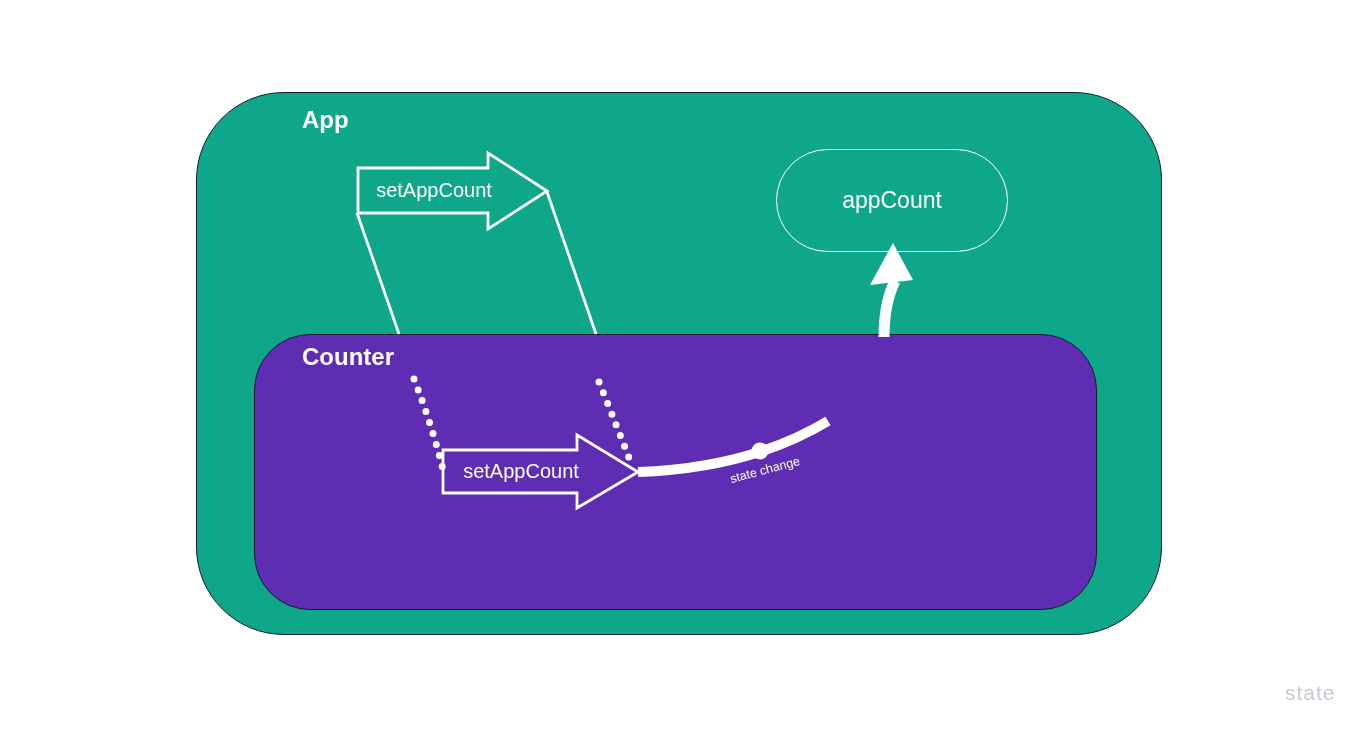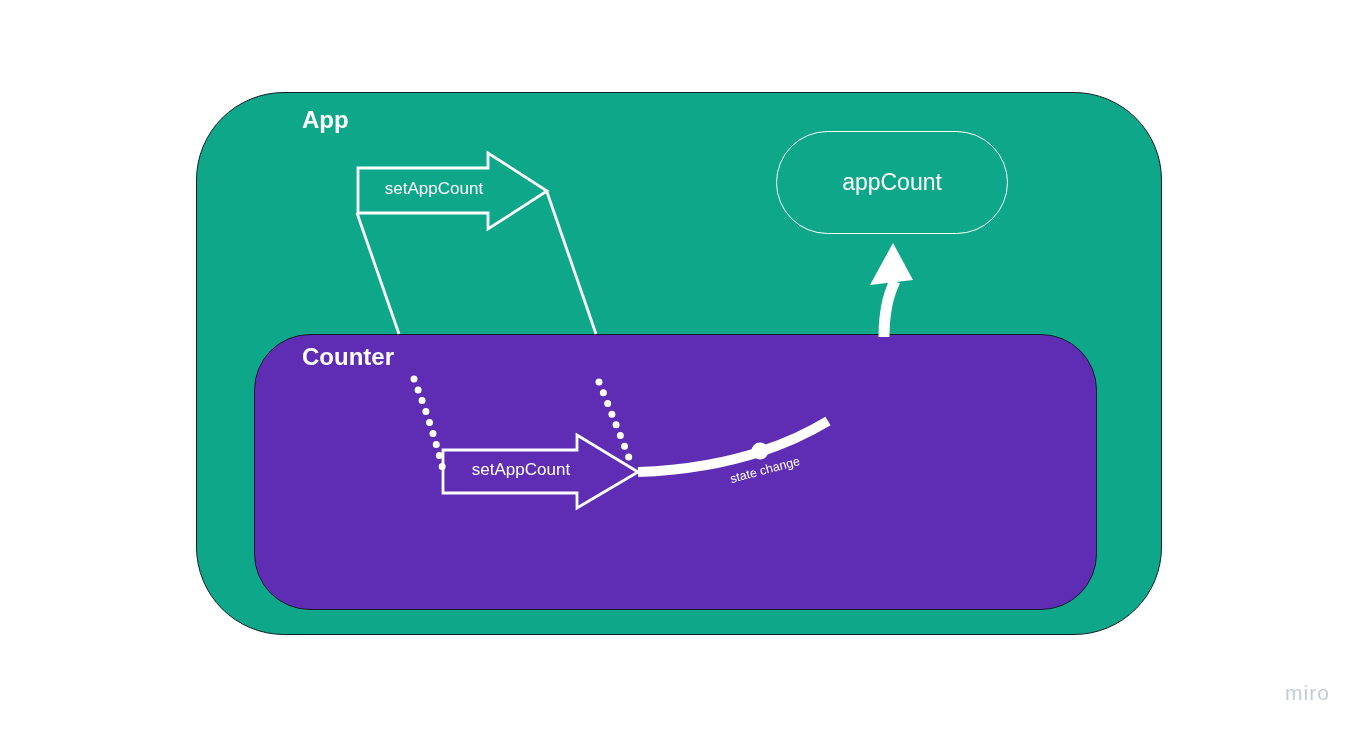--- a/index.html
+++ b/index.html
@@ -25,21 +25,21 @@
   .counter-box {
     position: absolute; left: 254px; top: 334px;
     width: 843px; height: 276px;
     background: var(--counter-fill);
     border: 1px solid var(--shape-border);
     border-radius: 56px;
     box-sizing: border-box;
     z-index: 2;
   }
   .pill {
-    position: absolute; left: 776px; top: 131px;
+    position: absolute; left: 776px; top: 149px;
     width: 232px; height: 103px;
     border: 1.7px solid var(--stroke-white);
     border-radius: 52px;
     box-sizing: border-box;
     display: flex; align-items: center; justify-content: center;
     z-index: 3;
   }
 
   
   svg.connectors { position: absolute; left: 0; top: 0; z-index: 4; pointer-events: none; }
@@ -48,21 +48,21 @@
   .dotted { fill: none; stroke: var(--stroke-white); stroke-width: 7px; stroke-linecap: round; stroke-dasharray: 0 11.5; }
   .thick-curve { fill: none; stroke: var(--stroke-white); stroke-width: 10px; }
   .up-shaft { fill: none; stroke: var(--stroke-white); stroke-width: 11px; }
   .solid-white { fill: var(--stroke-white); stroke: none; }
 
   
   .label { position: absolute; color: var(--stroke-white); z-index: 5; white-space: nowrap; }
   .title-label { font-size: 24px; font-weight: 700; }
   .app-title { left: 302px; top: 106px; }
   .counter-title { left: 302px; top: 343px; }
-  .arrow-label { font-size: 17px; text-align: center; width: 160px; }
+  .arrow-label { font-size: 20px; text-align: center; width: 160px; }
   .arrow1-label { left: 354px; top: 179px; }
   .arrow2-label { left: 441px; top: 460px; }
   .pill-label { font-size: 23px; color: var(--stroke-white); }
   .state-change-label {
     left: 715px; top: 463px; width: 100px;
     font-size: 12.5px; text-align: center;
     transform: rotate(-15deg);
   }
   .watermark {
     position: absolute; left: 1285px; top: 681px;
@@ -102,14 +102,14 @@
     <path class="up-shaft" d="M884,337 C884,315 888,295 895,281"></path>
     <polygon class="solid-white" points="893,243 870,285 913,280"></polygon>
   </svg>
 
   <div class="label title-label app-title">App</div>
   <div class="label title-label counter-title">Counter</div>
   <div class="label arrow-label arrow1-label">setAppCount</div>
   <div class="label arrow-label arrow2-label">setAppCount</div>
   <div class="label state-change-label">state change</div>
 
-  <div class="watermark">miro</div>
+  <div class="watermark">state</div>
 </div>
 
 </body></html>

